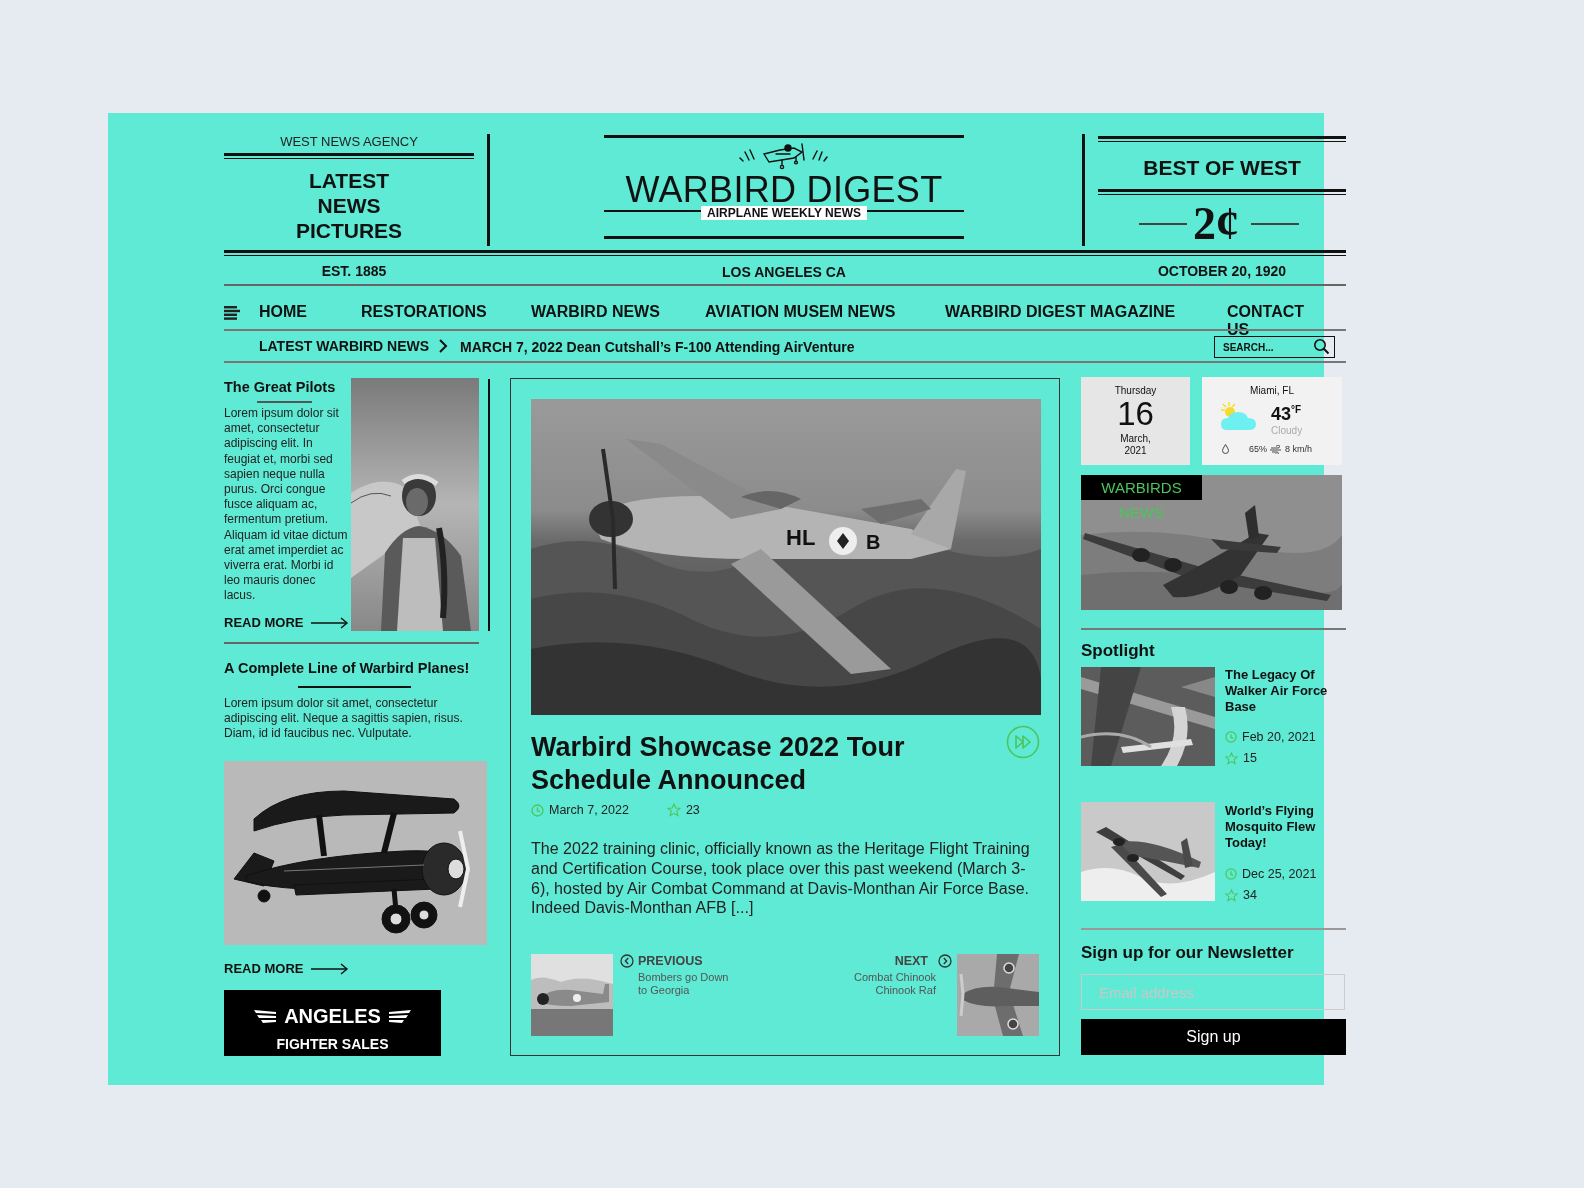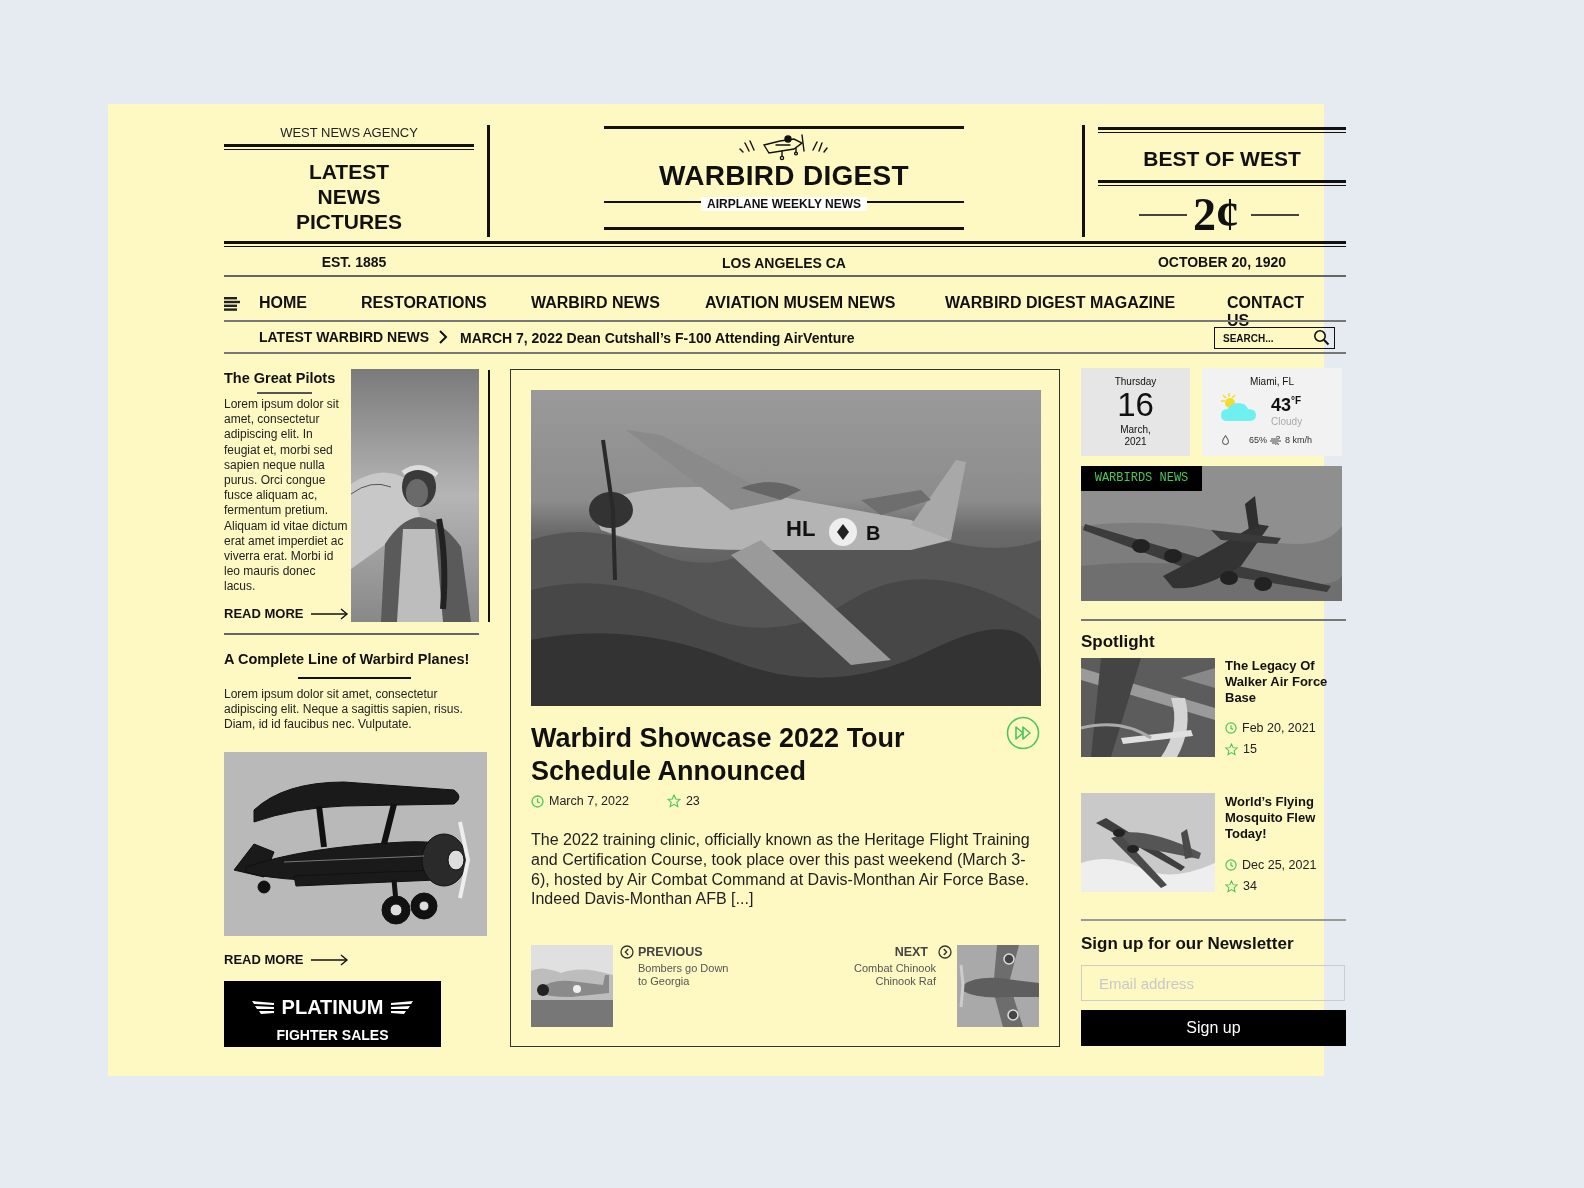--- a/index.html
+++ b/index.html
@@ -1,27 +1,27 @@
 <!DOCTYPE html>
 <html><head>
 <meta charset="utf-8">
 <style>
   * { box-sizing: border-box; margin: 0; padding: 0; }
   html, body { width: 1584px; height: 1188px; }
   body { background: #e6eaf1; font-family: "Liberation Sans", "DejaVu Sans", sans-serif; color: #111; position: relative; overflow: hidden; }
-  .page { position: absolute; left: 108px; top: 104px; width: 1216px; height: 972px; background: #fef9c3; }
+  .page { position: absolute; left: 108px; top: 113px; width: 1216px; height: 972px; background: #5eead4; }
   .abs { position: absolute; }
   .rule { position: absolute; background: #111; }
   .dbl { position: absolute; height: 6px; border-top: 3px solid #111; border-bottom: 1px solid #111; }
   .center { text-align: center; }
 
   
   .agency { font-size: 13px; color: #222; }
   .latest { font-size: 21px; font-weight: 700; line-height: 25px; }
-  .title { font-size: 28px; font-weight: 700; letter-spacing: 0.3px; }
+  .title { font-size: 36px; font-weight: 400; letter-spacing: 0.3px; }
   .subtitle { font-size: 12px; font-weight: 700; background: #fff; padding: 0 6px; }
   .best { font-size: 21px; font-weight: 700; }
   .price { font-family: "Liberation Serif", "DejaVu Serif", serif; font-size: 46px; font-weight: 700; line-height: 46px; }
   .meta { font-size: 14px; font-weight: 700; }
 
   
   .nav-item { position: absolute; font-size: 16px; font-weight: 700; top: 190px; cursor: pointer; }
   .ticker { font-size: 14px; font-weight: 700; color: #111; }
   .search { position: absolute; border: 1.5px solid #111; height: 22px; width: 121px; }
   .search input { border: none; outline: none; font-size: 10px; font-weight: 700; width: 90px; height: 19px; margin-left: 8px; font-family: "Liberation Sans", sans-serif; color: #111; background: transparent; }
@@ -213,21 +213,21 @@
   </div>
   <div class="abs ad" style="left:116px; top:877px; width:217px; height:66px; cursor:pointer;">
     <div style="display:flex; justify-content:center; align-items:center; gap:8px; margin-top:15px;">
       <svg width="22" height="14" viewBox="0 0 22 14">
           <g fill="#fff">
             <path d="M0 0 L22 2 L22 4 L2 3 Z"></path>
             <path d="M3 5 L22 6 L22 8 L5 8 Z"></path>
             <path d="M7 10 L22 10 L22 12 L9 13 Z"></path>
           </g>
         </svg>
-      <span style="font-size:20px; font-weight:700;">PLATINUM</span>
+      <span style="font-size:20px; font-weight:700;">ANGELES</span>
       <svg width="22" height="14" viewBox="0 0 22 14">
           <g fill="#fff">
             <path d="M22 0 L0 2 L0 4 L20 3 Z"></path>
             <path d="M19 5 L0 6 L0 8 L17 8 Z"></path>
             <path d="M15 10 L0 10 L0 12 L13 13 Z"></path>
           </g>
         </svg>
     </div>
     <div style="font-size:14px; font-weight:700; margin-top:8px;">FIGHTER SALES</div>
   </div>
@@ -378,21 +378,21 @@
       <path d="M0 100 Q90 90 180 110 T261 100 L261 135 L0 135 Z" fill="#6f6f6f"></path>
       <path d="M4 58 L120 92 L250 120 L246 126 L110 104 L2 64 Z" fill="#3c3c3c"></path>
       <path d="M82 110 Q140 80 175 58 L188 60 L160 100 Q120 125 92 122 Z" fill="#333"></path>
       <path d="M164 38 L174 30 L178 62 L168 64 Z" fill="#2e2e2e"></path>
       <path d="M130 64 L200 72 L196 78 L140 74 Z" fill="#3a3a3a"></path>
       <ellipse cx="60" cy="80" rx="9" ry="7" fill="#222"></ellipse>
         <ellipse cx="92" cy="90" rx="9" ry="7" fill="#222"></ellipse>
       <ellipse cx="148" cy="112" rx="9" ry="7" fill="#222"></ellipse>
         <ellipse cx="182" cy="118" rx="9" ry="7" fill="#222"></ellipse>
     </svg>
-    <div class="abs" style="left:0; top:0; width:121px; height:25px; background:#000; color:#4cc55a; font-size:12px; line-height:25px; text-align:center;font-family:Liberation Mono, monospace;">WARBIRDS NEWS</div>
+    <div class="abs" style="left:0; top:0; width:121px; height:25px; background:#000; color:#4cc55a; font-size:15px; line-height:25px; text-align:center;">WARBIRDS NEWS</div>
   </div>
 
   <div class="rule" style="left:973px; top:515px; width:265px; height:1.5px; background:#777;"></div>
   <div class="abs h2" style="left:973px; top:528px;">Spotlight</div>
 
   <div class="photo" style="left:973px; top:554px; width:134px; height:99px;">
     <svg width="134" height="99" viewBox="0 0 134 99">
         <rect width="134" height="99" fill="#5c5c5c"></rect>
         <path d="M0 10 L134 50 L134 62 L0 22 Z" fill="#9a9a9a"></path>
         <path d="M20 0 L60 0 L30 99 L10 99 Z" fill="#444"></path>

